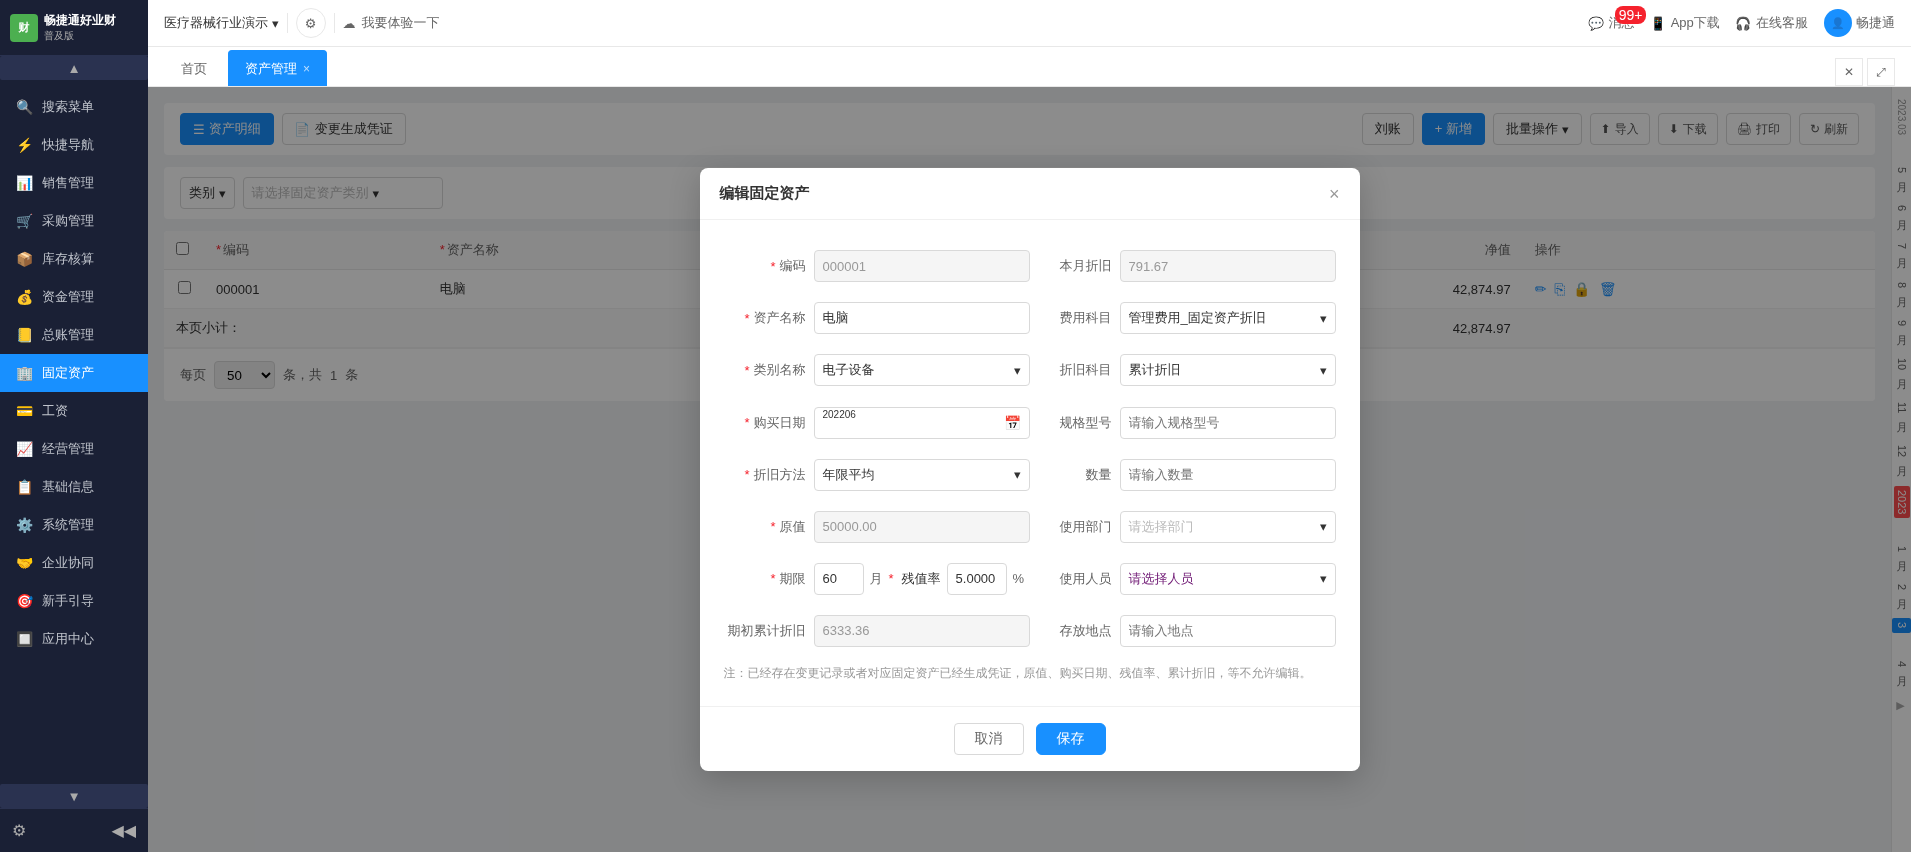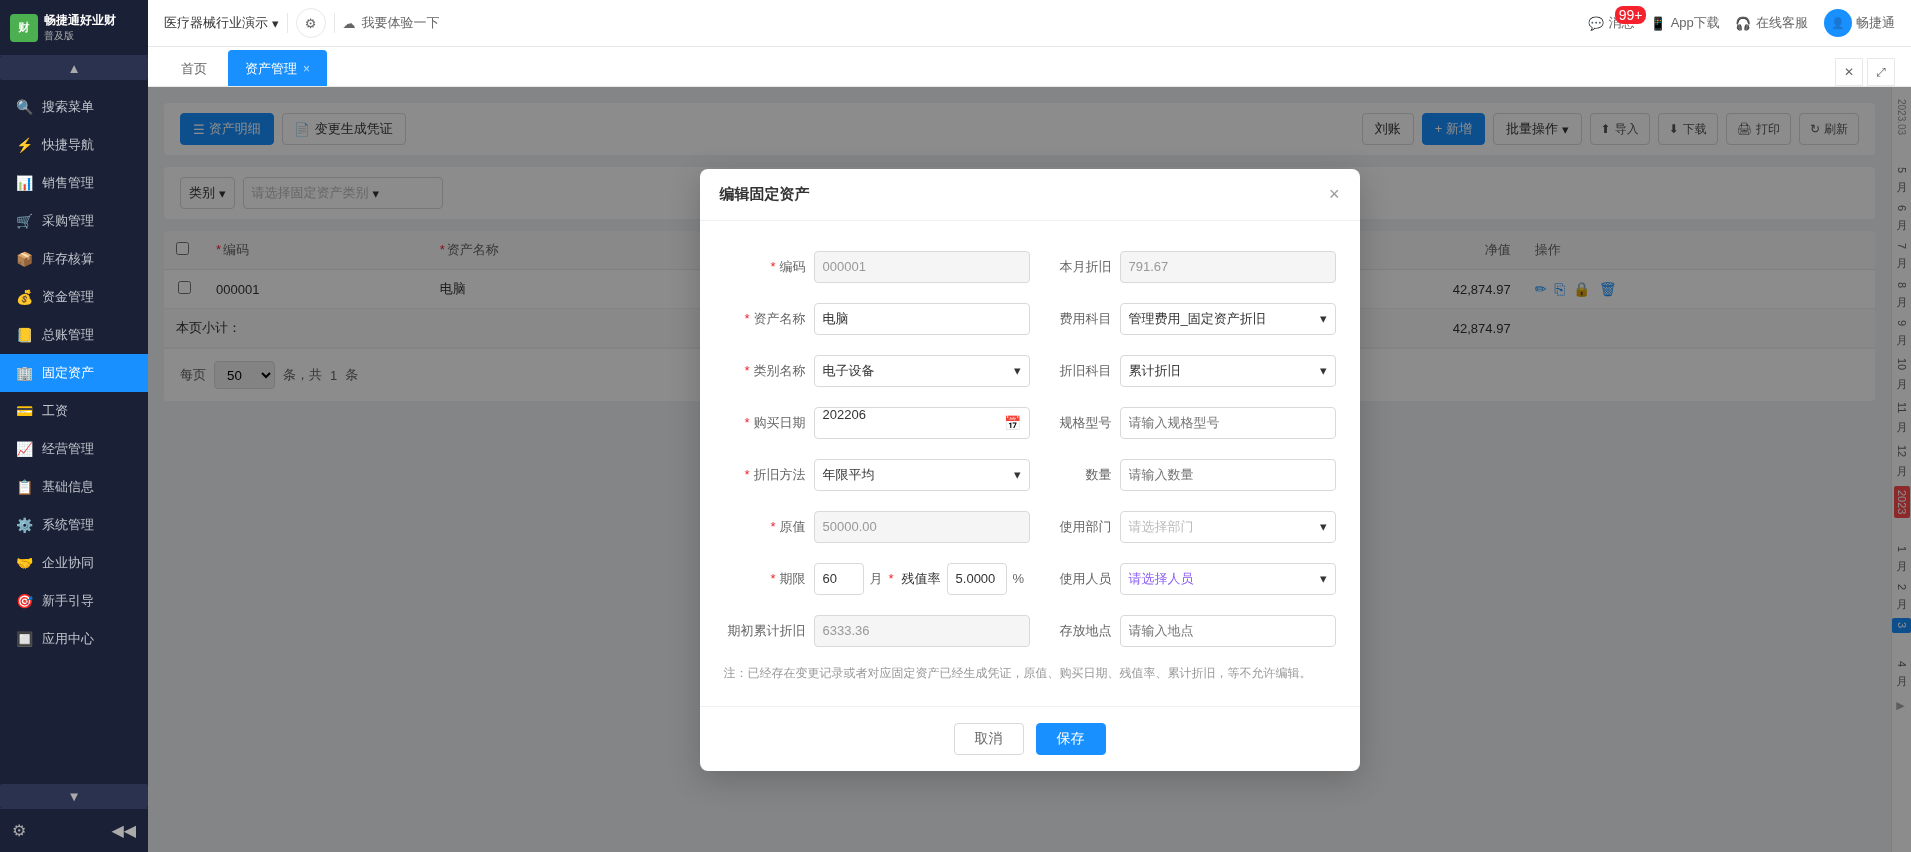--- a/index.html
+++ b/index.html
@@ -97,31 +97,31 @@
     .modal-footer { padding: 16px 24px; border-top: 1px solid #f0f0f0; display: flex; justify-content: center; gap: 12px; }
 
     
     .form-grid { display: grid; grid-template-columns: 1fr 1fr; gap: 0; }
     .form-item { display: flex; align-items: center; padding: 10px 0; border-bottom: 0; }
     .form-label { width: 90px; text-align: right; color: #666; font-size: 13px; padding-right: 8px; flex-shrink: 0; display: flex; align-items: center; justify-content: flex-end; gap: 2px; }
     .form-control { flex: 1; height: 32px; border: 1px solid #d9d9d9; border-radius: 4px; padding: 0 8px; font-size: 13px; color: #333; outline: none; }
     .form-control.disabled { background: #f5f5f5; color: #999; cursor: not-allowed; }
     .form-select-wrap { flex: 1; height: 32px; border: 1px solid #d9d9d9; border-radius: 4px; padding: 0 8px; font-size: 13px; color: #333; display: flex; align-items: center; justify-content: space-between; cursor: pointer; }
     .form-input-with-icon { flex: 1; position: relative; }
-    .form-input-with-icon input { width: 100%; height: 32px; border: 1px solid #d9d9d9; border-radius: 4px; padding: 0 30px 16px 8px; font-size: 13px; color: #333; outline: none; }
+    .form-input-with-icon input { width: 100%; height: 32px; border: 1px solid #d9d9d9; border-radius: 4px; padding: 0 30px 16px 8px; font-size: 10px; color: #333; outline: none; }
     .form-input-icon { position: absolute; right: 8px; top: 50%; transform: translateY(-50%); color: #999; font-size: 14px; }
     .form-inline { display: flex; align-items: center; gap: 6px; flex: 1; }
     .form-inline input { height: 32px; border: 1px solid #d9d9d9; border-radius: 4px; padding: 0 8px; font-size: 13px; color: #333; outline: none; }
     .form-inline .unit { color: #666; font-size: 13px; }
     .modal-note { font-size: 12px; color: #999; padding: 8px 0 4px; }
 
     
     .btn { height: 32px; padding: 0 20px; border-radius: 4px; border: 1px solid #d9d9d9; background: white; cursor: pointer; font-size: 14px; display: flex; align-items: center; justify-content: center; }
     .btn-cancel { color: #666; }
-    .btn-save { background: #1890ff; color: white; border-color: #1890ff; }
+    .btn-save { background: #1890ff; color: white; border-color: #1890ff; border-radius: 6px; }
   </style>
 </head>
 <body>
 
 <div class="app-container">
 
   <div class="sidebar">
     <div class="sidebar-header">
       <div class="sidebar-logo">
         <div class="sidebar-logo-icon">财</div>
@@ -505,21 +505,21 @@
                   <span>残值率</span>
                   <input type="text" style="width: 60px;" value="5.0000">
                   <span class="unit">%</span>
                 </div>
               </div>
               <div class="form-item">
                 <div class="form-label">
                   <span>使用人员</span>
                 </div>
                 <div class="form-select-wrap">
-                  <span style="color:#8b5cf6;">请选择人员</span>
+                  <span style="color:#701a75;">请选择人员</span>
                   <span>▾</span>
                 </div>
               </div>
 
               <div class="form-item">
                 <div class="form-label">
                   <span>期初累计折旧</span>
                 </div>
                 <input class="form-control disabled" type="text" readonly="" value="6333.36" style="">
               </div>

